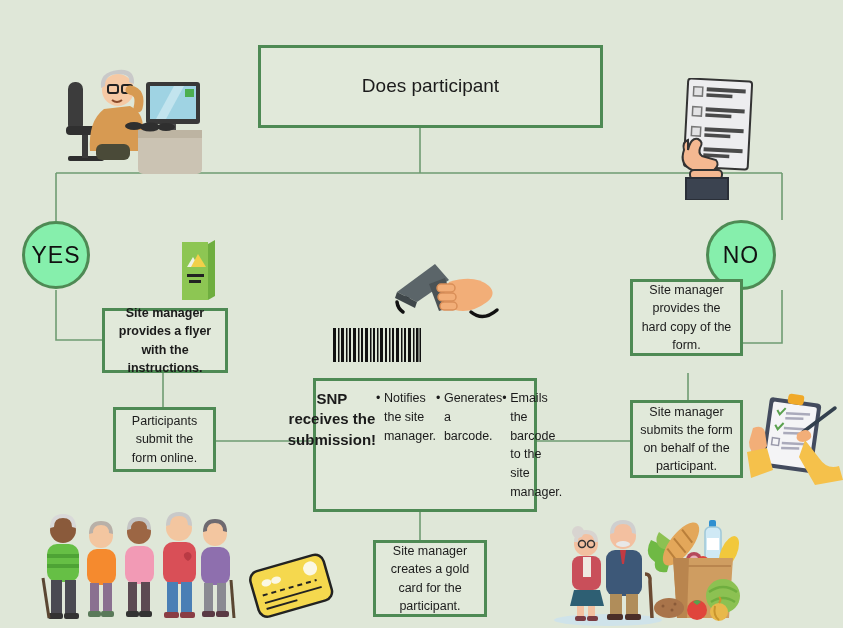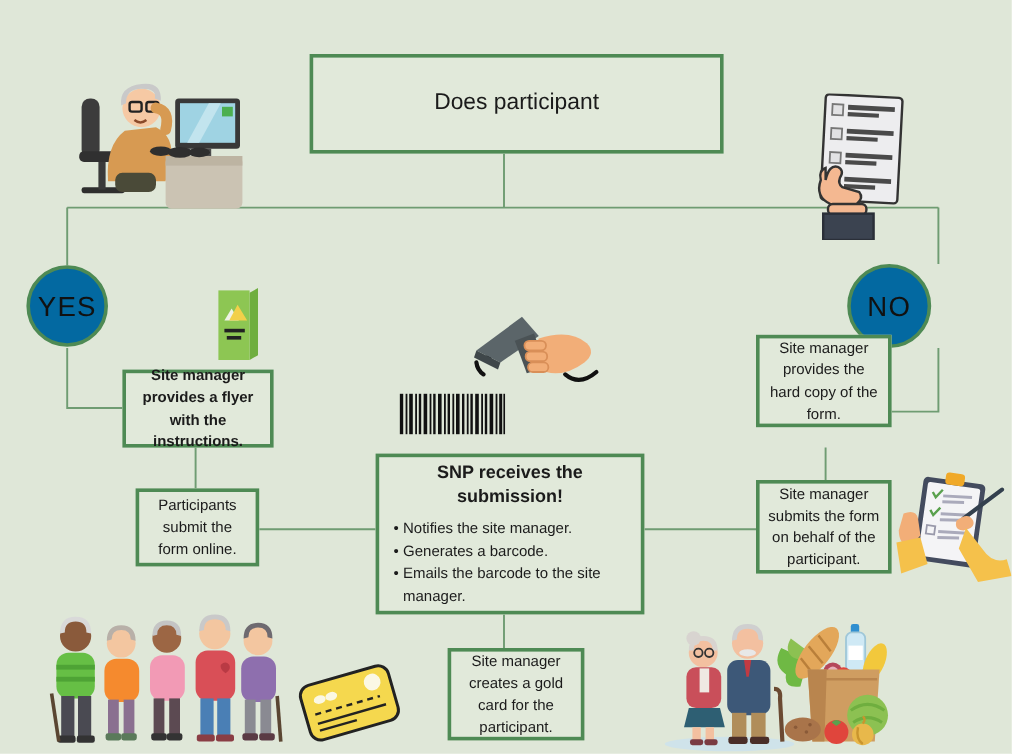--- a/index.html
+++ b/index.html
@@ -7,25 +7,25 @@
   #stage{position:relative;width:843px;height:628px;background:#dfe7d8;overflow:hidden;}
 
   .flowbox{
     position:absolute;border:3px solid #4e8a54;background:#e1e9da;
     display:flex;align-items:center;justify-content:center;
     text-align:center;color:#1b1b1b;box-sizing:border-box;
     font-size:12.5px;line-height:1.45;padding:4px 6px;
   }
   .question{font-size:19px;line-height:1.5;}
   .circle{
-    position:absolute;border:3px solid #4e8a54;background:#0369a1;border-radius:50%;
+    position:absolute;border:3px solid #4e8a54;background:#86efac;border-radius:50%;
     display:flex;align-items:center;justify-content:center;box-sizing:border-box;
     font-size:23px;color:#111;letter-spacing:1px;
   }
-  .snp{flex-direction:column;align-items:stretch;justify-content:center;padding:8px 12px;}
+  .snp{flex-direction:row;align-items:stretch;justify-content:center;padding:8px 12px;}
   .snp-title{font-weight:bold;font-size:15px;text-align:center;line-height:1.35;margin-bottom:7px;}
   .bullet-row{display:flex;font-size:12.5px;line-height:1.5;text-align:left;}
   .bullet-row::before{content:"• ";white-space:pre;}
   svg.illu{position:absolute;}
   #connectors{position:absolute;left:0;top:0;}
 </style>
 </head>
 <body>
 
 <div id="stage">

